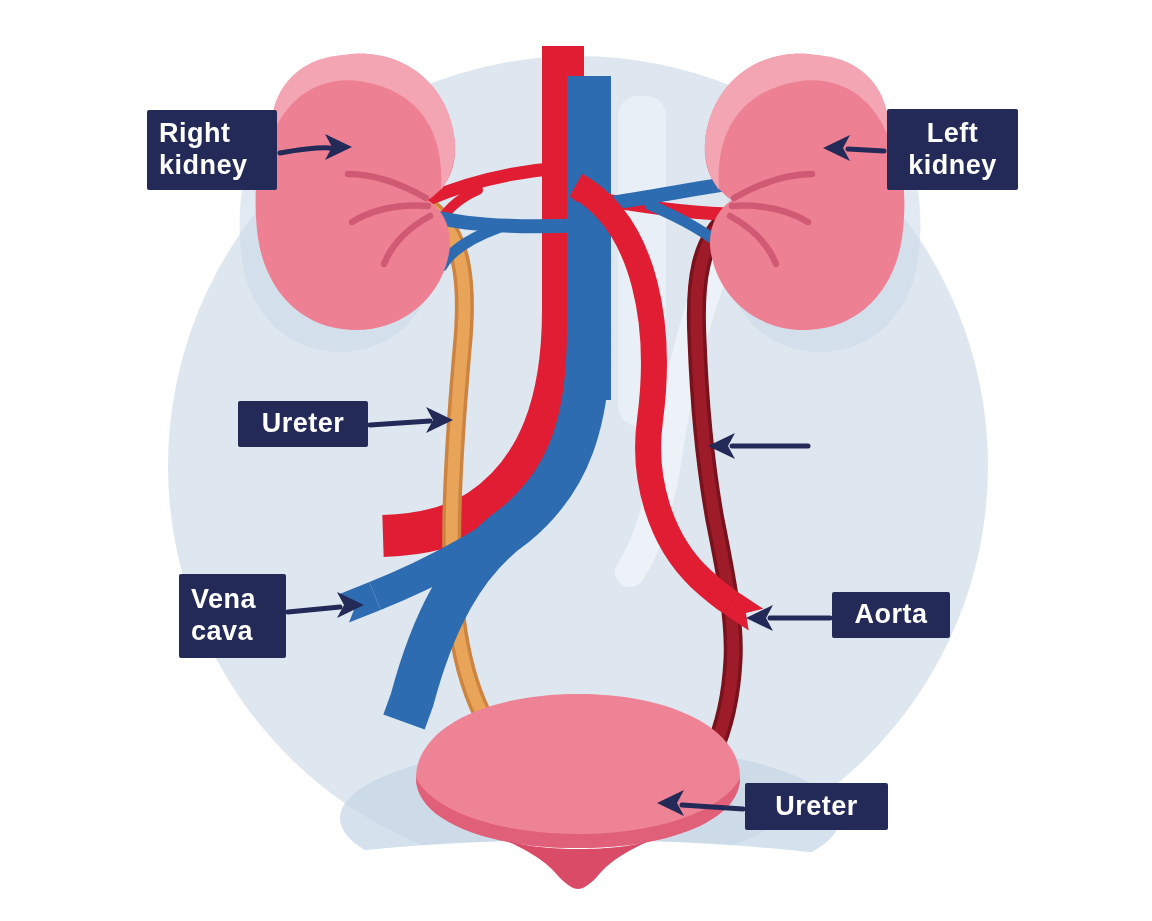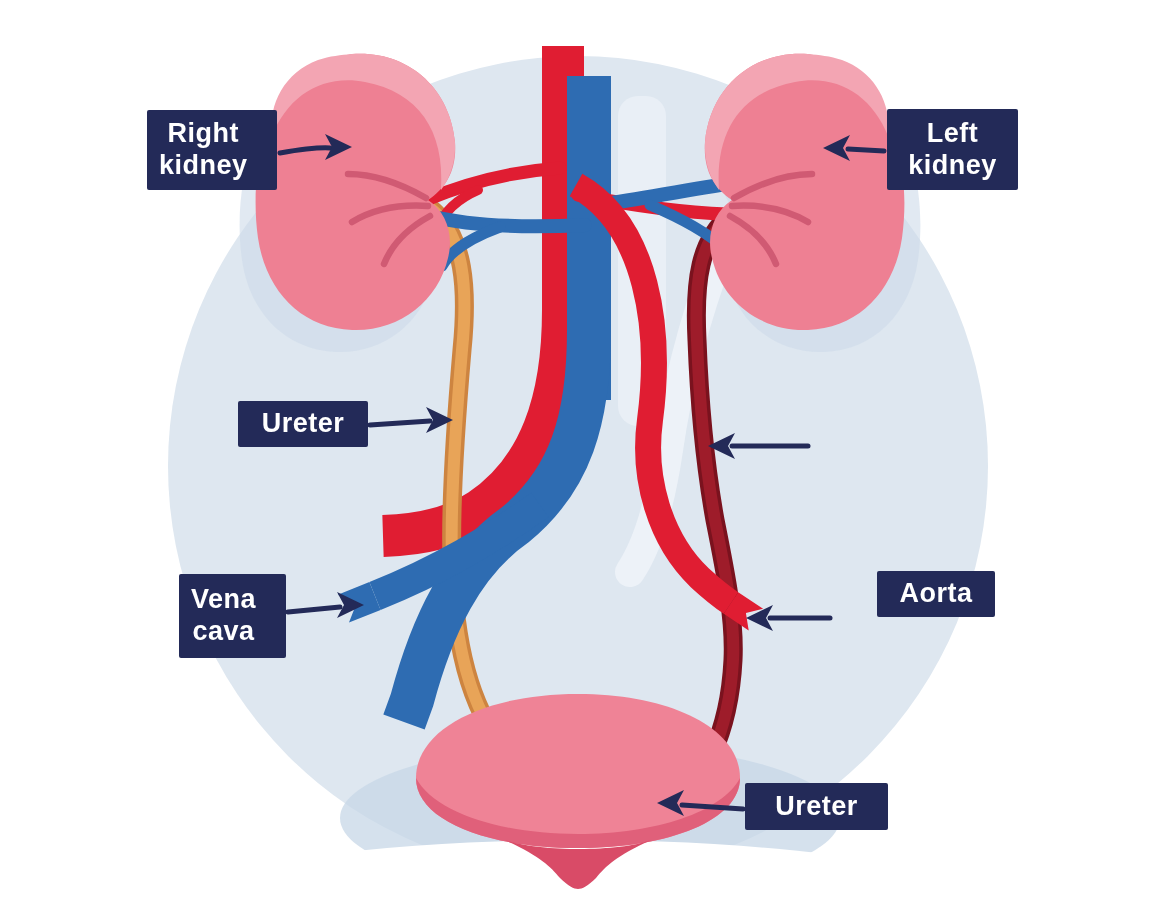--- a/index.html
+++ b/index.html
@@ -21,27 +21,27 @@
     line-height:1.18;
     letter-spacing:.5px;
     white-space:pre-line;
     display:flex;
     align-items:center;
     justify-content:center;
     text-align:center;
     padding:4px 12px;
     border-radius:2px;
   }
-  .label.align-left{justify-content:flex-start;text-align:center;}
+  .label.align-left{justify-content:flex-start;text-align:left;}
   .lbl-right-kidney{left:147px;top:110px;width:130px;height:80px;}
   .lbl-left-kidney{left:887px;top:109px;width:131px;height:81px;}
   .lbl-ureter{left:238px;top:401px;width:130px;height:46px;}
   .lbl-infected-ureter{left:810px;top:398px;width:160px;height:92px;}
   .lbl-vena-cava{left:179px;top:574px;width:107px;height:84px;padding-left:12px;}
-  .lbl-aorta{left:832px;top:571px;width:118px;height:46px;margin-left:45px;}
+  .lbl-aorta{left:832px;top:592px;width:118px;height:46px;}
   .lbl-bladder{left:745px;top:783px;width:143px;height:47px;}
 </style>
 </head>
 <body>
 
 <div class="stage">
 
   <svg width="1152" height="921" viewBox="0 0 1152 921">
 
     <g>

